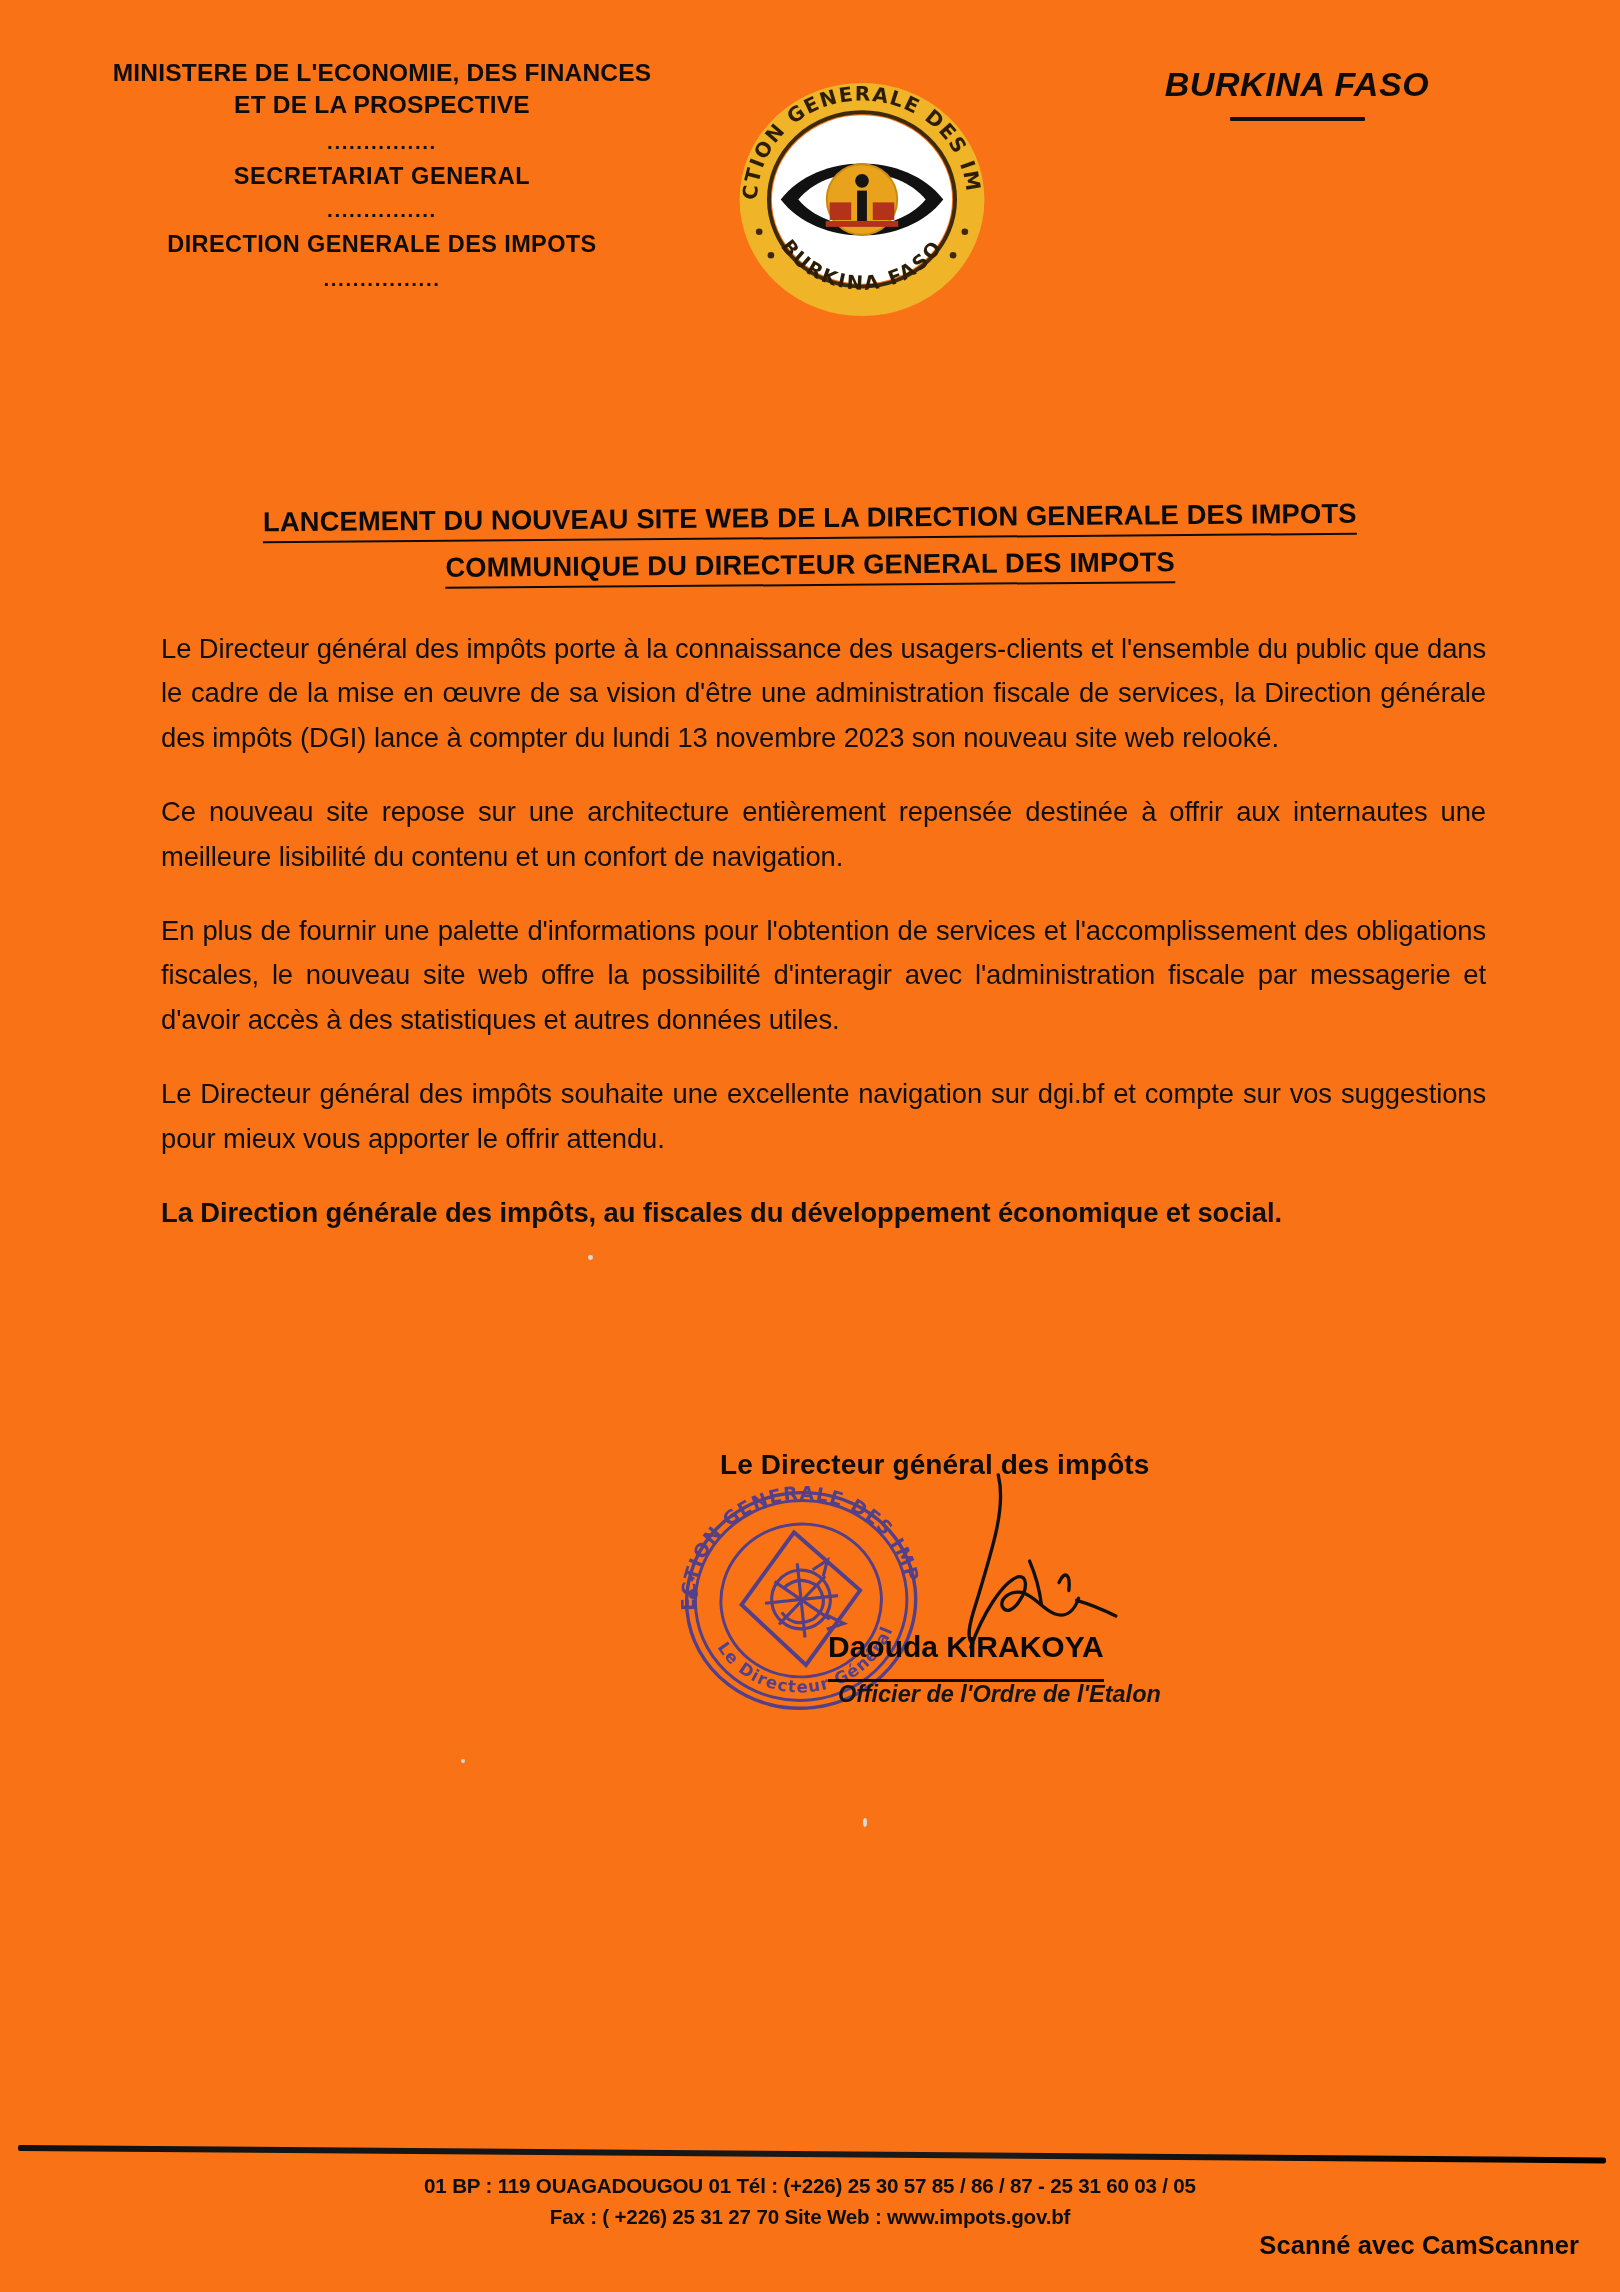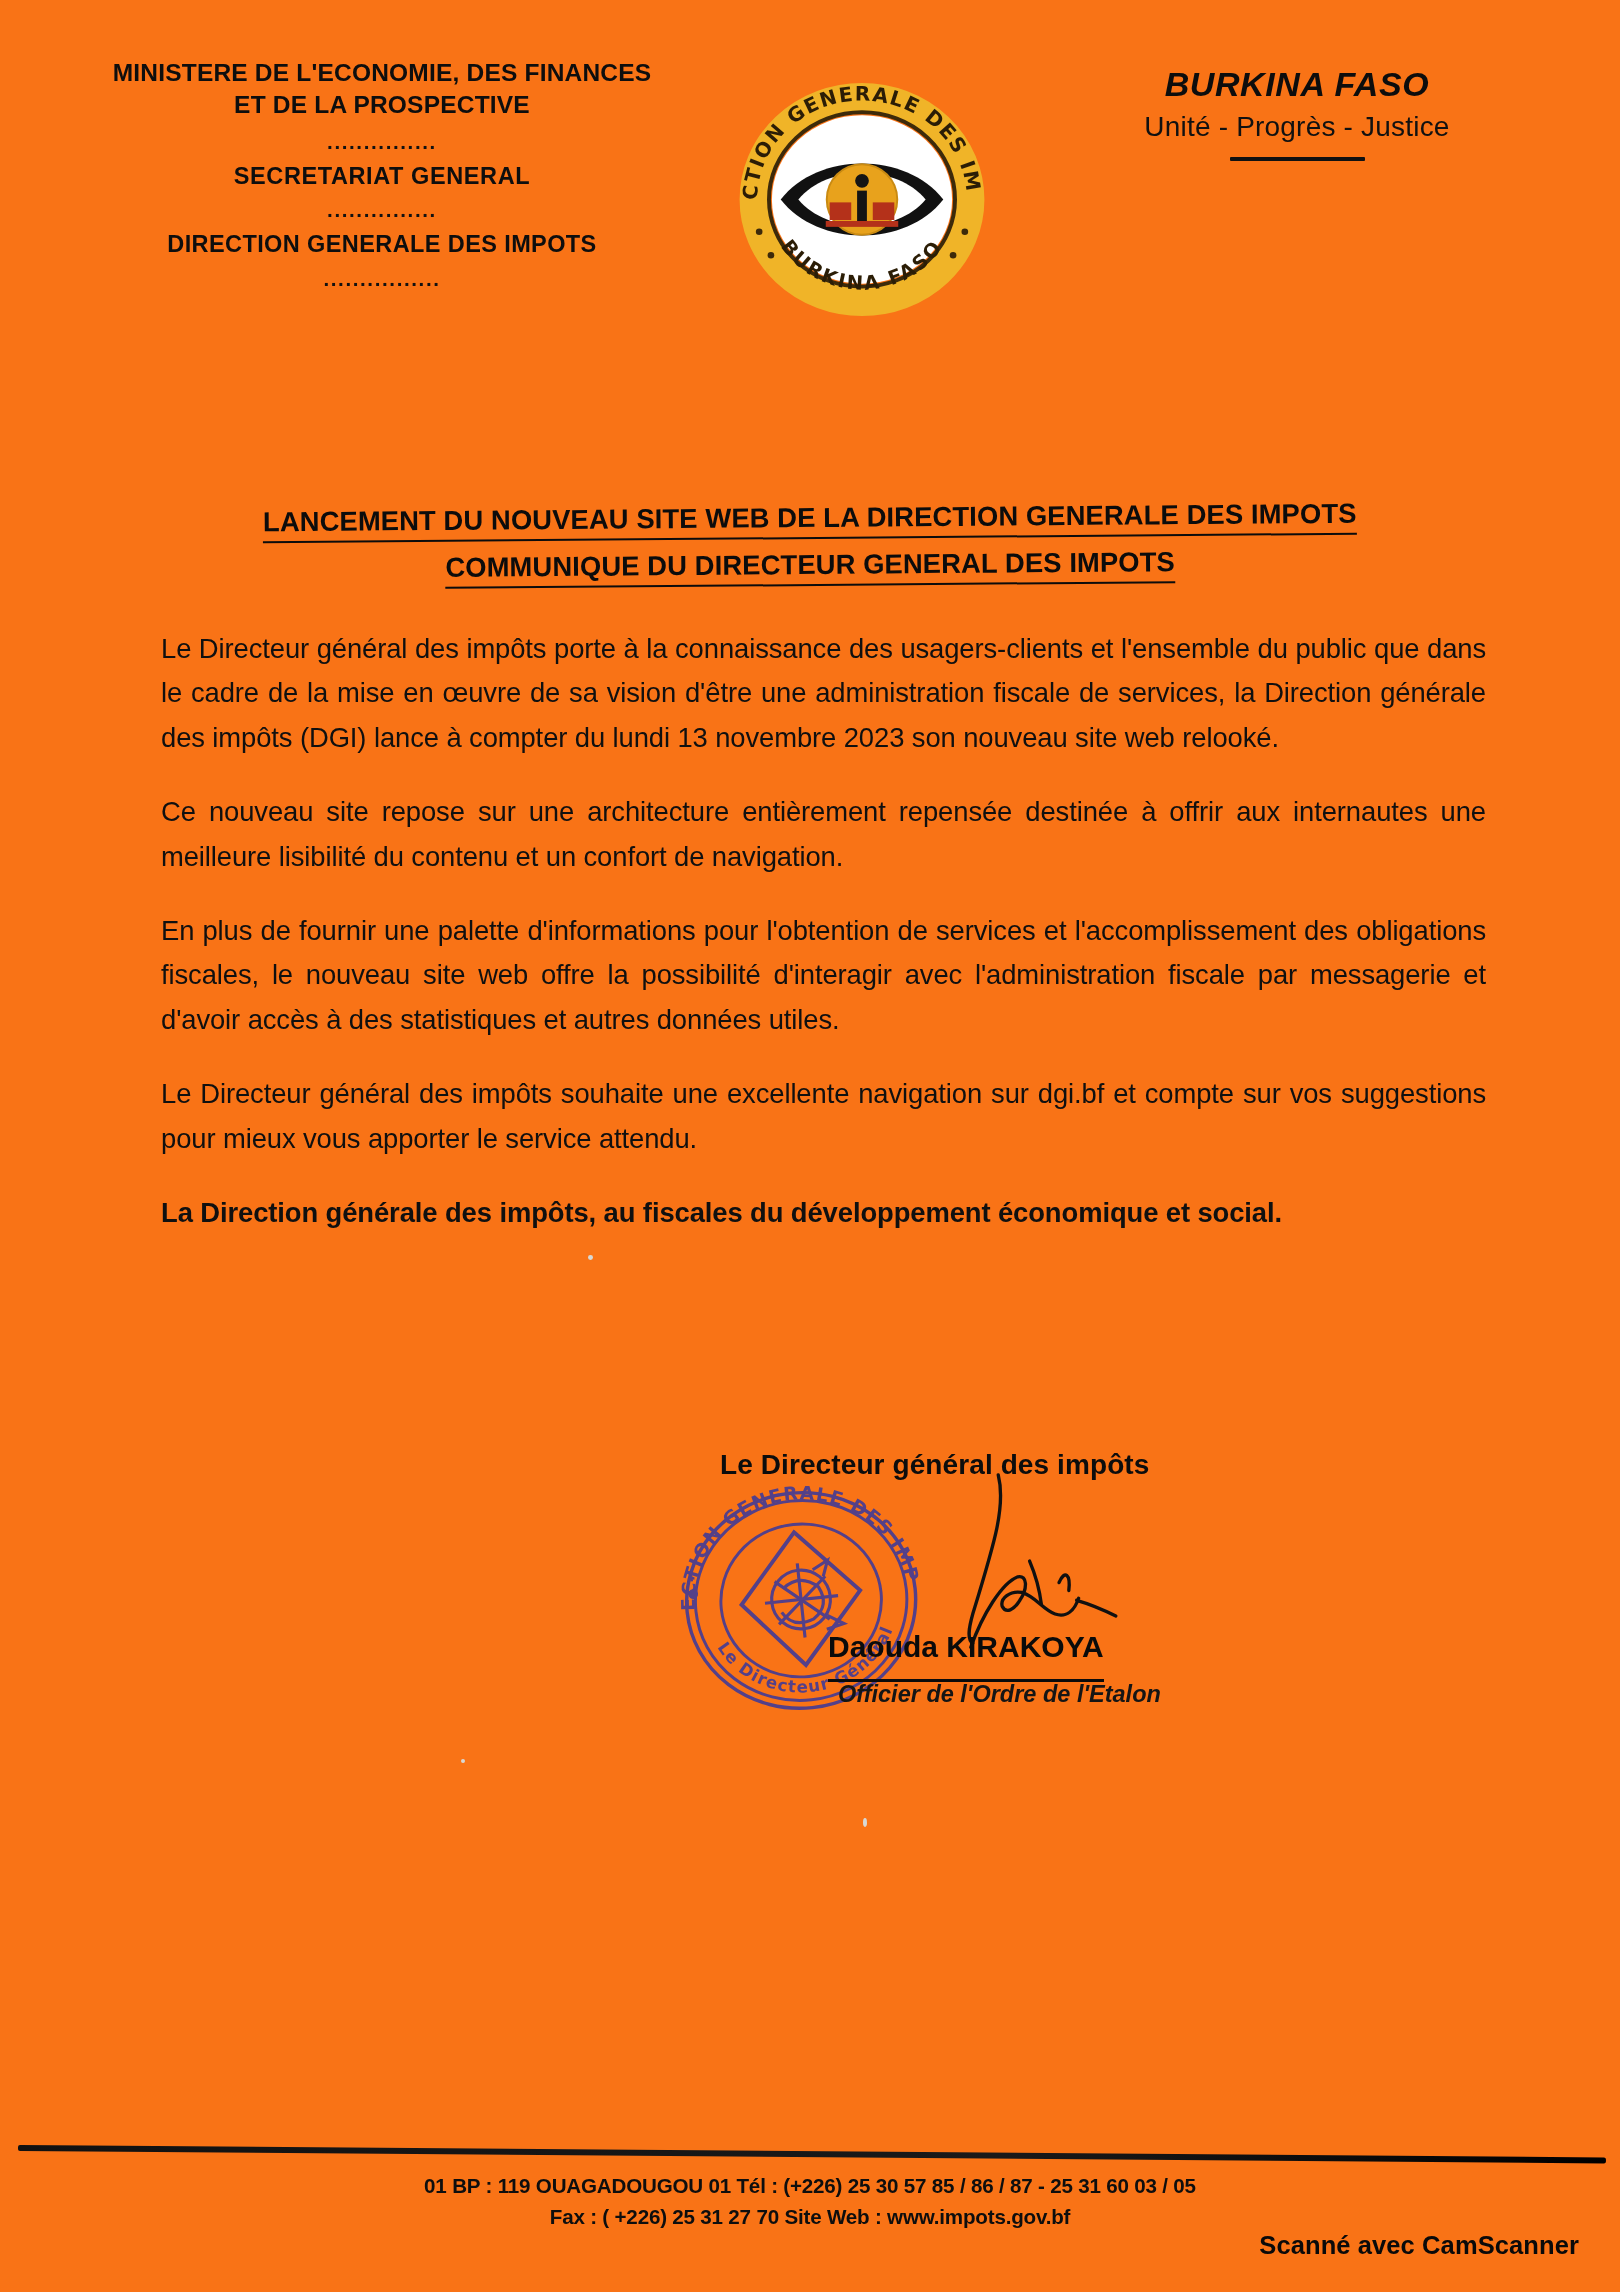--- a/index.html
+++ b/index.html
@@ -337,36 +337,35 @@
         <circle cx="145" cy="116" r="7" fill="#141414"></circle>
         <rect x="140" y="126" width="10" height="36" fill="#141414"></rect>
         <rect x="112" y="138" width="22" height="18" fill="#B4311A"></rect>
         <rect x="156" y="138" width="22" height="18" fill="#B4311A"></rect>
         <rect x="108" y="157" width="74" height="6" fill="#B4311A"></rect>
       </svg>
     </div>
 
     <div class="hdr-right">
       <div class="country">BURKINA FASO</div>
-      <div class="motto">Unité - Progrès - Justice</div>
       <div class="rule"></div>
     </div>
   </div>
 
 
   <div id="title-block">
     <span class="t-line">LANCEMENT DU NOUVEAU SITE WEB DE LA DIRECTION GENERALE DES IMPOTS</span>
     <span class="t-line">COMMUNIQUE DU DIRECTEUR GENERAL DES IMPOTS</span>
   </div>
 
   <div id="body">
     <p>Le Directeur général des impôts porte à la connaissance des usagers-clients et l'ensemble du public que dans le cadre de la mise en œuvre de sa vision d'être une administration fiscale de services, la Direction générale des impôts (DGI) lance à compter du lundi 13 novembre 2023 son nouveau site web relooké.</p>
     <p>Ce nouveau site repose sur une architecture entièrement repensée destinée à offrir aux internautes une meilleure lisibilité du contenu et un confort de navigation.</p>
     <p>En plus de fournir une palette d'informations pour l'obtention de services et l'accomplissement des obligations fiscales, le nouveau site web offre la possibilité d'interagir avec l'administration fiscale par messagerie et d'avoir accès à des statistiques et autres données utiles.</p>
-    <p>Le Directeur général des impôts souhaite une excellente navigation sur dgi.bf et compte sur vos suggestions pour mieux vous apporter le service attendu.</p>
+    <p>Le Directeur général des impôts souhaite une excellente navigation sur dgi.bf et compte sur vos suggestions pour mieux vous apporter le offrir attendu.</p>
     <p class="strong">La Direction générale des impôts, au fiscales du développement économique et social.</p>
   </div>
 
   <div id="sign-block">
 
     <div id="stamp-seal">
       <svg viewBox="0 0 290 265" xmlns="http://www.w3.org/2000/svg">
         <defs>
           <path id="sealTop" d="M 36 134 A 108 102 0 0 1 254 134" fill="none"></path>
           <path id="sealBot" d="M 46 134 A 98 93 0 0 0 244 134" fill="none"></path>

